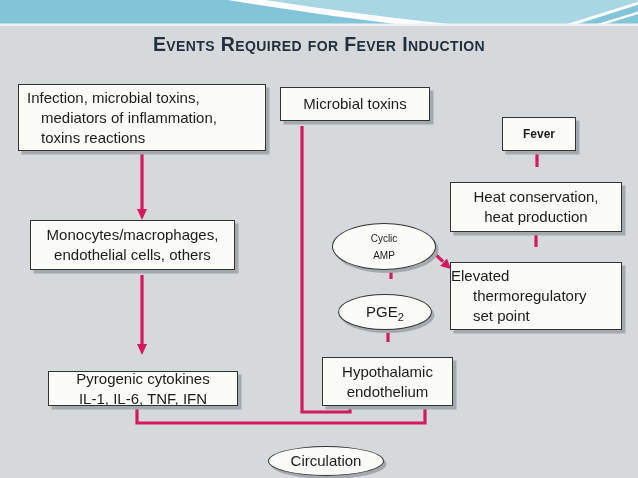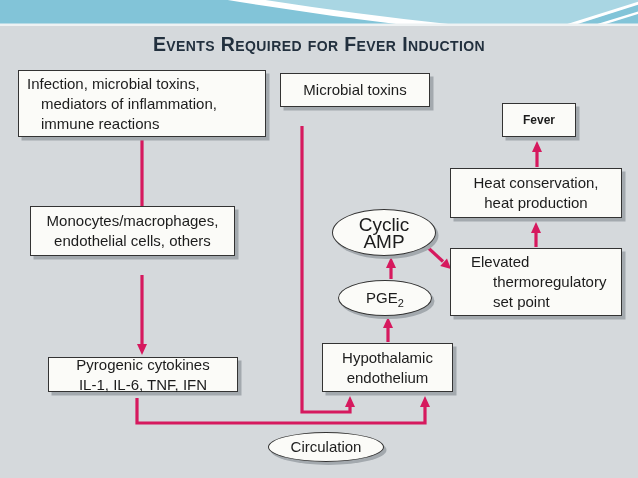--- a/index.html
+++ b/index.html
@@ -21,29 +21,29 @@
     font-variant:small-caps;
     font-weight:bold;font-size:19.5px;letter-spacing:.4px;
     color:var(--c-title-text,#22303e);
   }
   .node{
     position:absolute;box-sizing:border-box;
     background:var(--c-box-bg,#fbfbf8);
     border:1.6px solid var(--c-box-border,#333);
     box-shadow:3.5px 3.5px 0 var(--c-shadow,#a3a9ae);
     color:var(--c-text,#1c1c1c);
-    font-size:15px;line-height:20px;
+    font-size:15px;line-height:20px;margin-top:14px;
   }
   .center{display:flex;flex-direction:column;align-items:center;justify-content:center;text-align:center;}
   .leftalign{padding:3px 2px 0 8px;}
   .ind14{padding-left:14px;}
   .ind22{padding-left:22px;}
   .bold{font-weight:bold;font-size:12px;}
   .ellipse{border-radius:50%;border-width:1.8px;box-shadow:2.5px 3px 0 var(--c-shadow,#a3a9ae);}
-  .tight{line-height:17px;font-size:19px;}
+  .tight{line-height:17px;font-size:10px;}
   .subscript{font-size:11px;position:relative;top:4px;}
   .edges{position:absolute;top:0;left:0;pointer-events:none;}
   .edge{stroke:var(--c-arrow,#d6195e);stroke-width:3.2;fill:none;stroke-linejoin:miter;}
   .head{fill:var(--c-arrow,#d6195e);stroke:none;}
 </style>
 </head>
 <body>
 
 <div class="slide">
 
@@ -94,21 +94,21 @@
     </g>
     <g>
       <path class="edge" d="M537,167 L537,150"></path>
       <polygon class="head" points="537,141 532,152 542,152"></polygon>
     </g>
   </svg>
 
   <div class="node leftalign" style="left:18px;top:70px;width:248px;height:67px">
     <div>Infection, microbial toxins,</div>
     <div class="ind14">mediators of inflammation,</div>
-    <div class="ind14">immune reactions</div>
+    <div class="ind14">toxins reactions</div>
   </div>
 
   <div class="node center" style="left:280px;top:73px;width:150px;height:34px">
     <div>Microbial toxins</div>
   </div>
 
   <div class="node center bold" style="left:502px;top:103px;width:74px;height:34px">
     <div>Fever</div>
   </div>
 
@@ -120,21 +120,21 @@
   <div class="node center" style="left:30px;top:206px;width:205px;height:50px">
     <div>Monocytes/macrophages,</div>
     <div>endothelial cells, others</div>
   </div>
 
   <div class="node ellipse center tight" style="left:332px;top:209px;width:104px;height:47px">
     <div>Cyclic</div>
     <div>AMP</div>
   </div>
 
-  <div class="node leftalign" style="left:450px;top:248px;width:172px;height:68px;padding-left:20px">
+  <div class="node leftalign" style="left:450px;top:248px;width:172px;height:68px;padding-left:0">
     <div>Elevated</div>
     <div class="ind22">thermoregulatory</div>
     <div class="ind22">set point</div>
   </div>
 
   <div class="node ellipse center" style="left:338px;top:280px;width:94px;height:36px">
     <div><span>PGE</span><span class="subscript">2</span></div>
   </div>
 
   <div class="node center" style="left:322px;top:343px;width:131px;height:49px">

